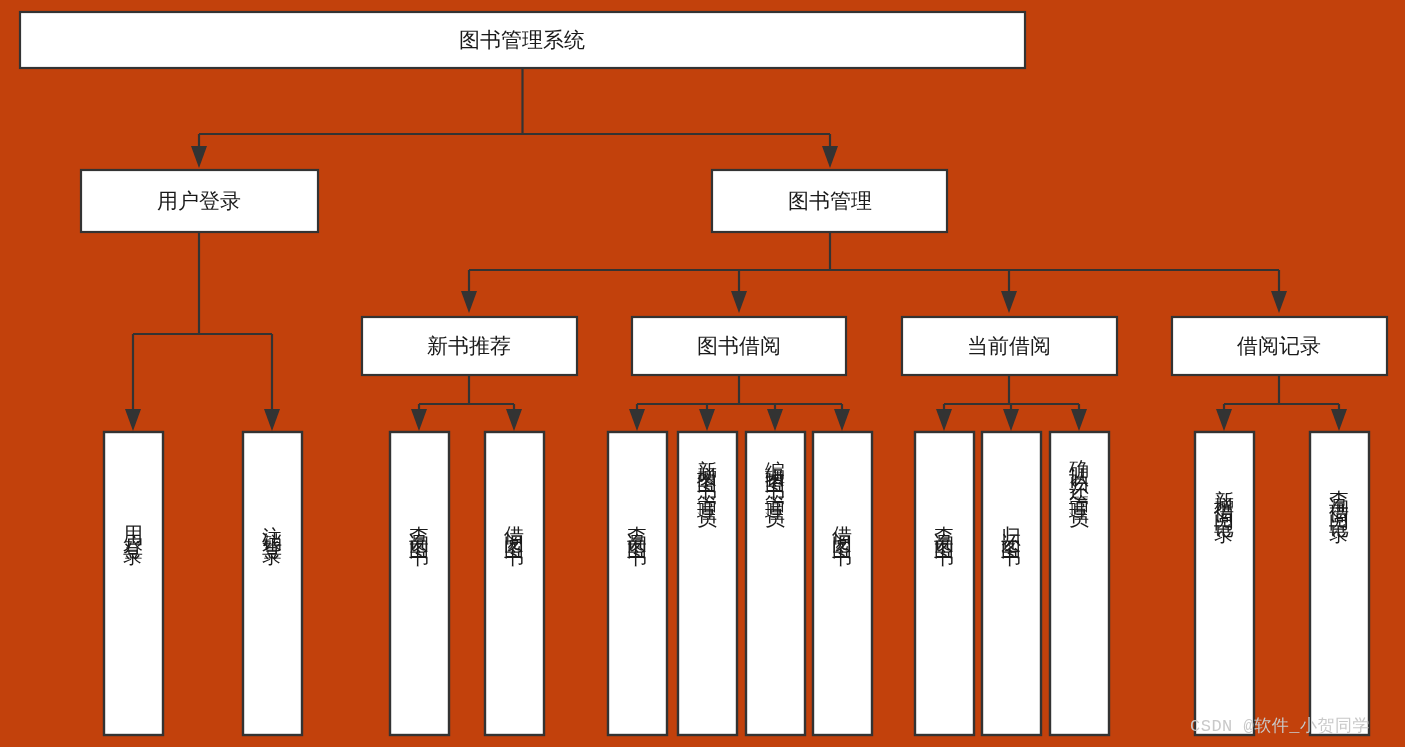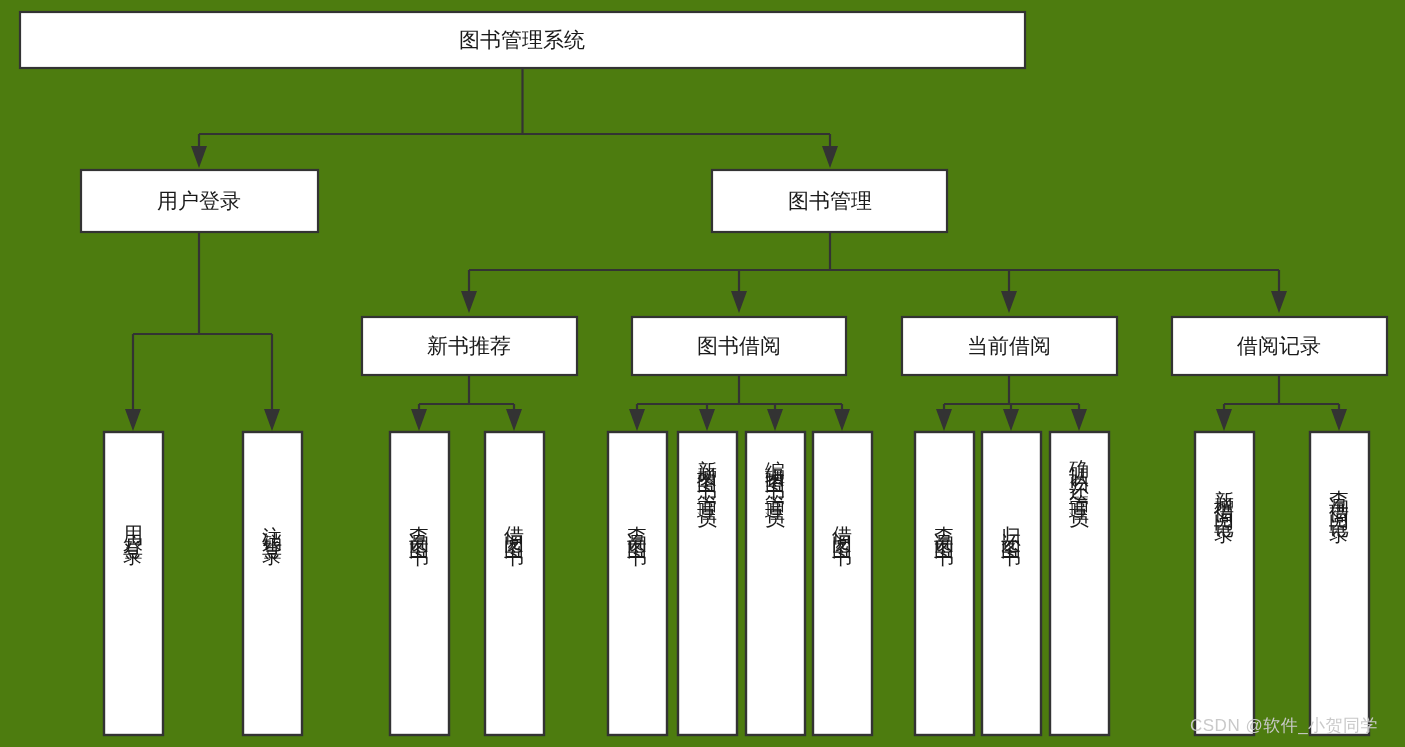--- a/index.html
+++ b/index.html
@@ -12,21 +12,21 @@
     width: 1405px;
     height: 747px;
     font-family: "DejaVu Sans", "Liberation Sans", sans-serif;
     overflow: hidden;
     position: relative;
   }
   #diagram-root {
     position: relative;
     width: 1405px;
     height: 747px;
-    background: #4d7c0f;
+    background: #c2410c;
   }
   svg.diagram {
     position: absolute;
     left: 0;
     top: 0;
     width: 1405px;
     height: 747px;
     display: block;
   }
   .node-box {
@@ -70,21 +70,21 @@
     font-family: "DejaVu Sans", "Liberation Sans", sans-serif;
     font-size: 20px;
     line-height: 1;
     letter-spacing: 7px;
     color: #1a1a1a;
     white-space: nowrap;
     text-align: center;
   }
   .watermark {
     position: absolute;
-    font-family: Liberation Sans, sans-serif;
+    font-family: Liberation Mono, monospace;
     font-size: 17px;
     color: #c9c9c9;
     white-space: nowrap;
     letter-spacing: 0.5px;
   }
 </style>
 </head>
 <body>
 
 <div id="diagram-root">

